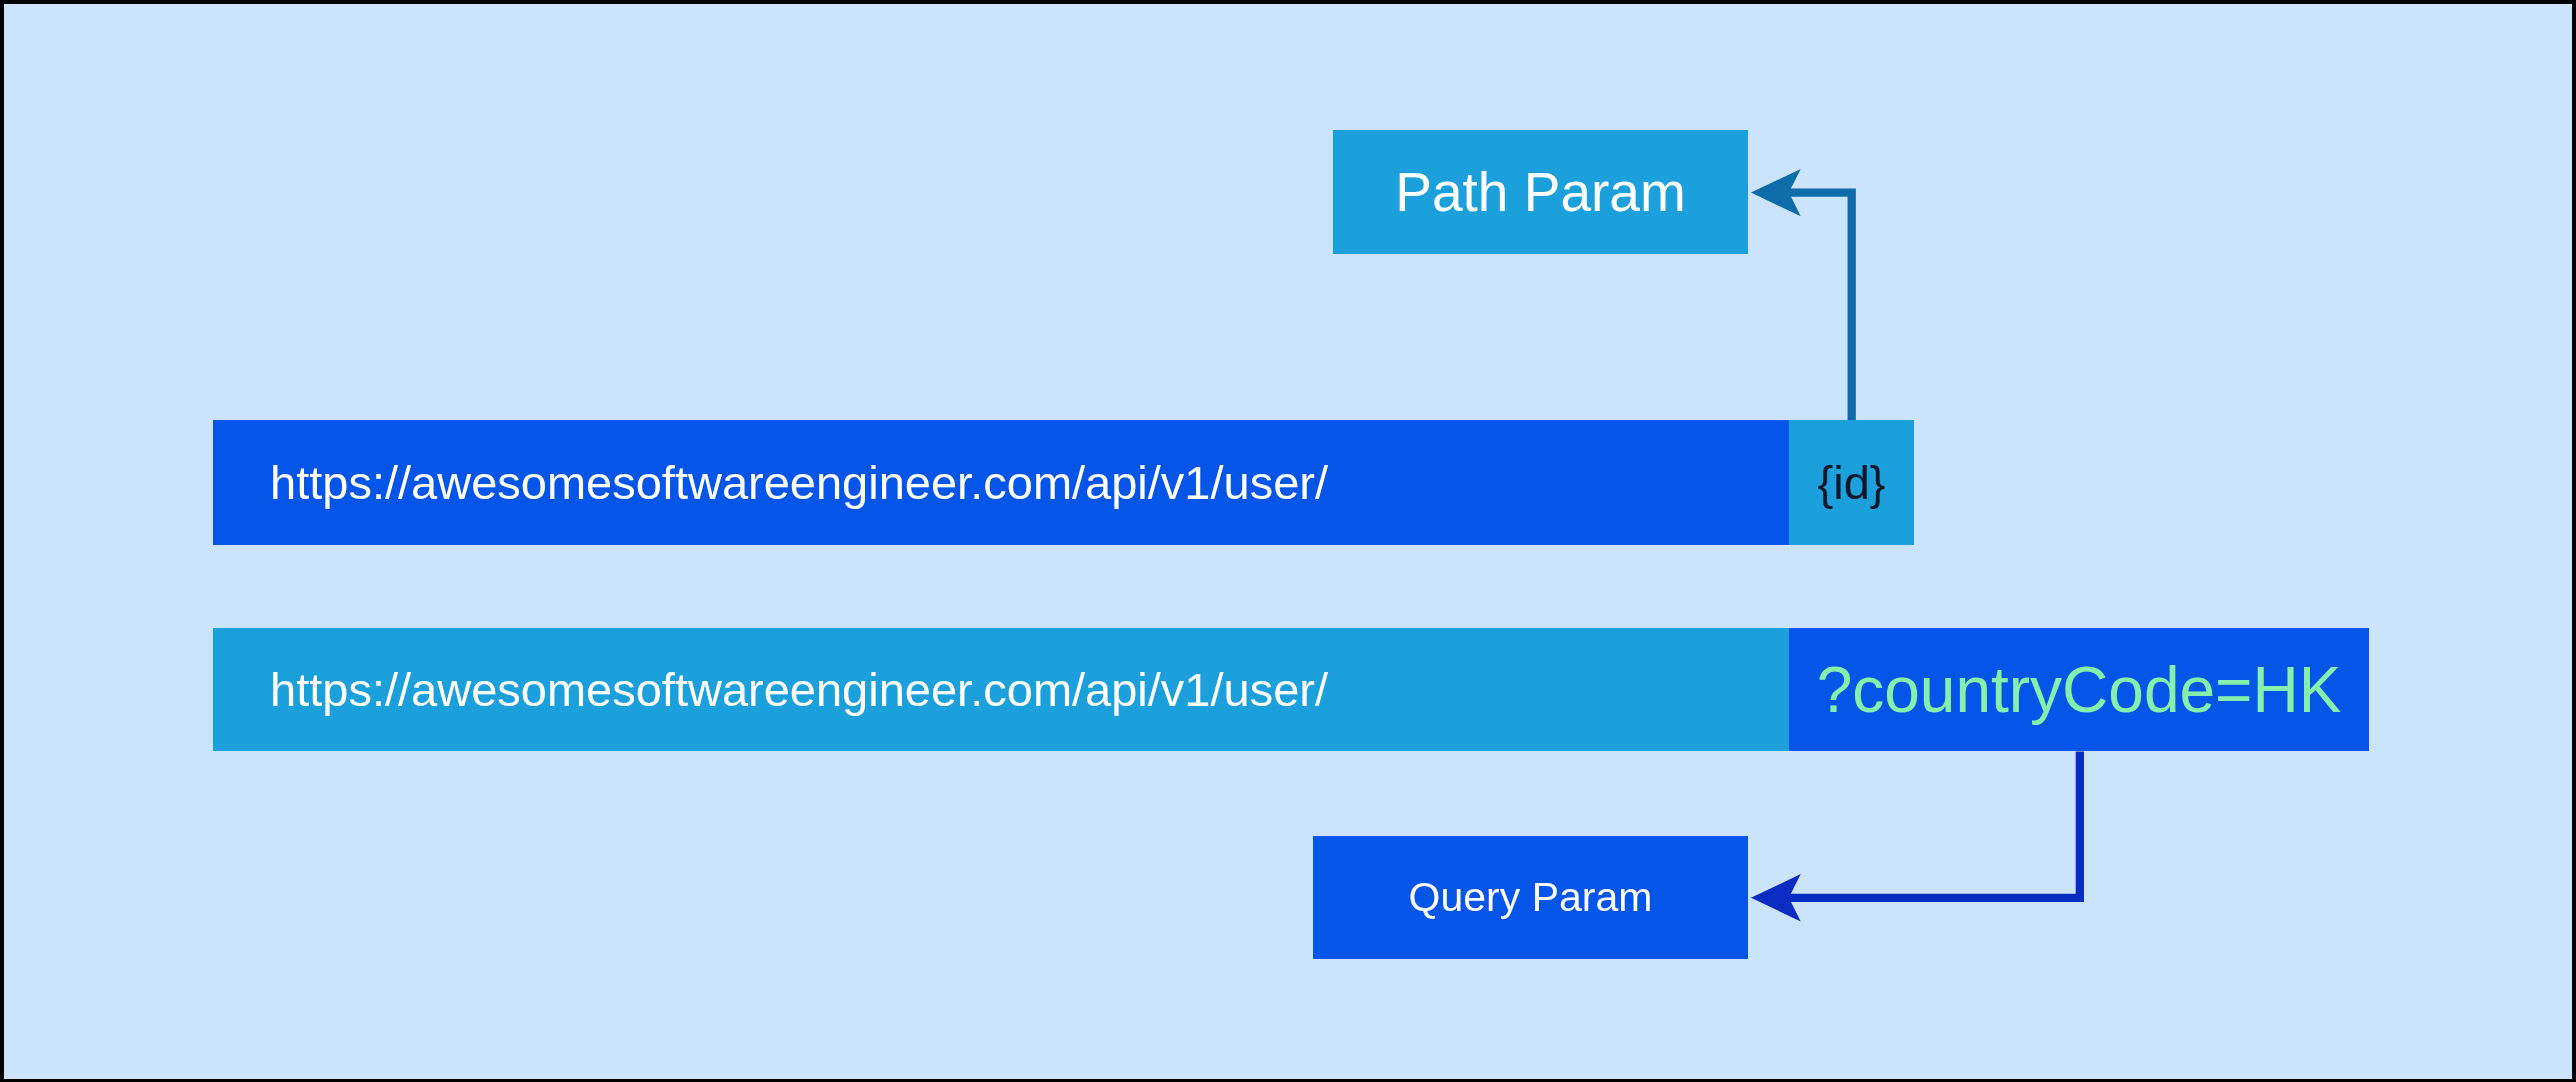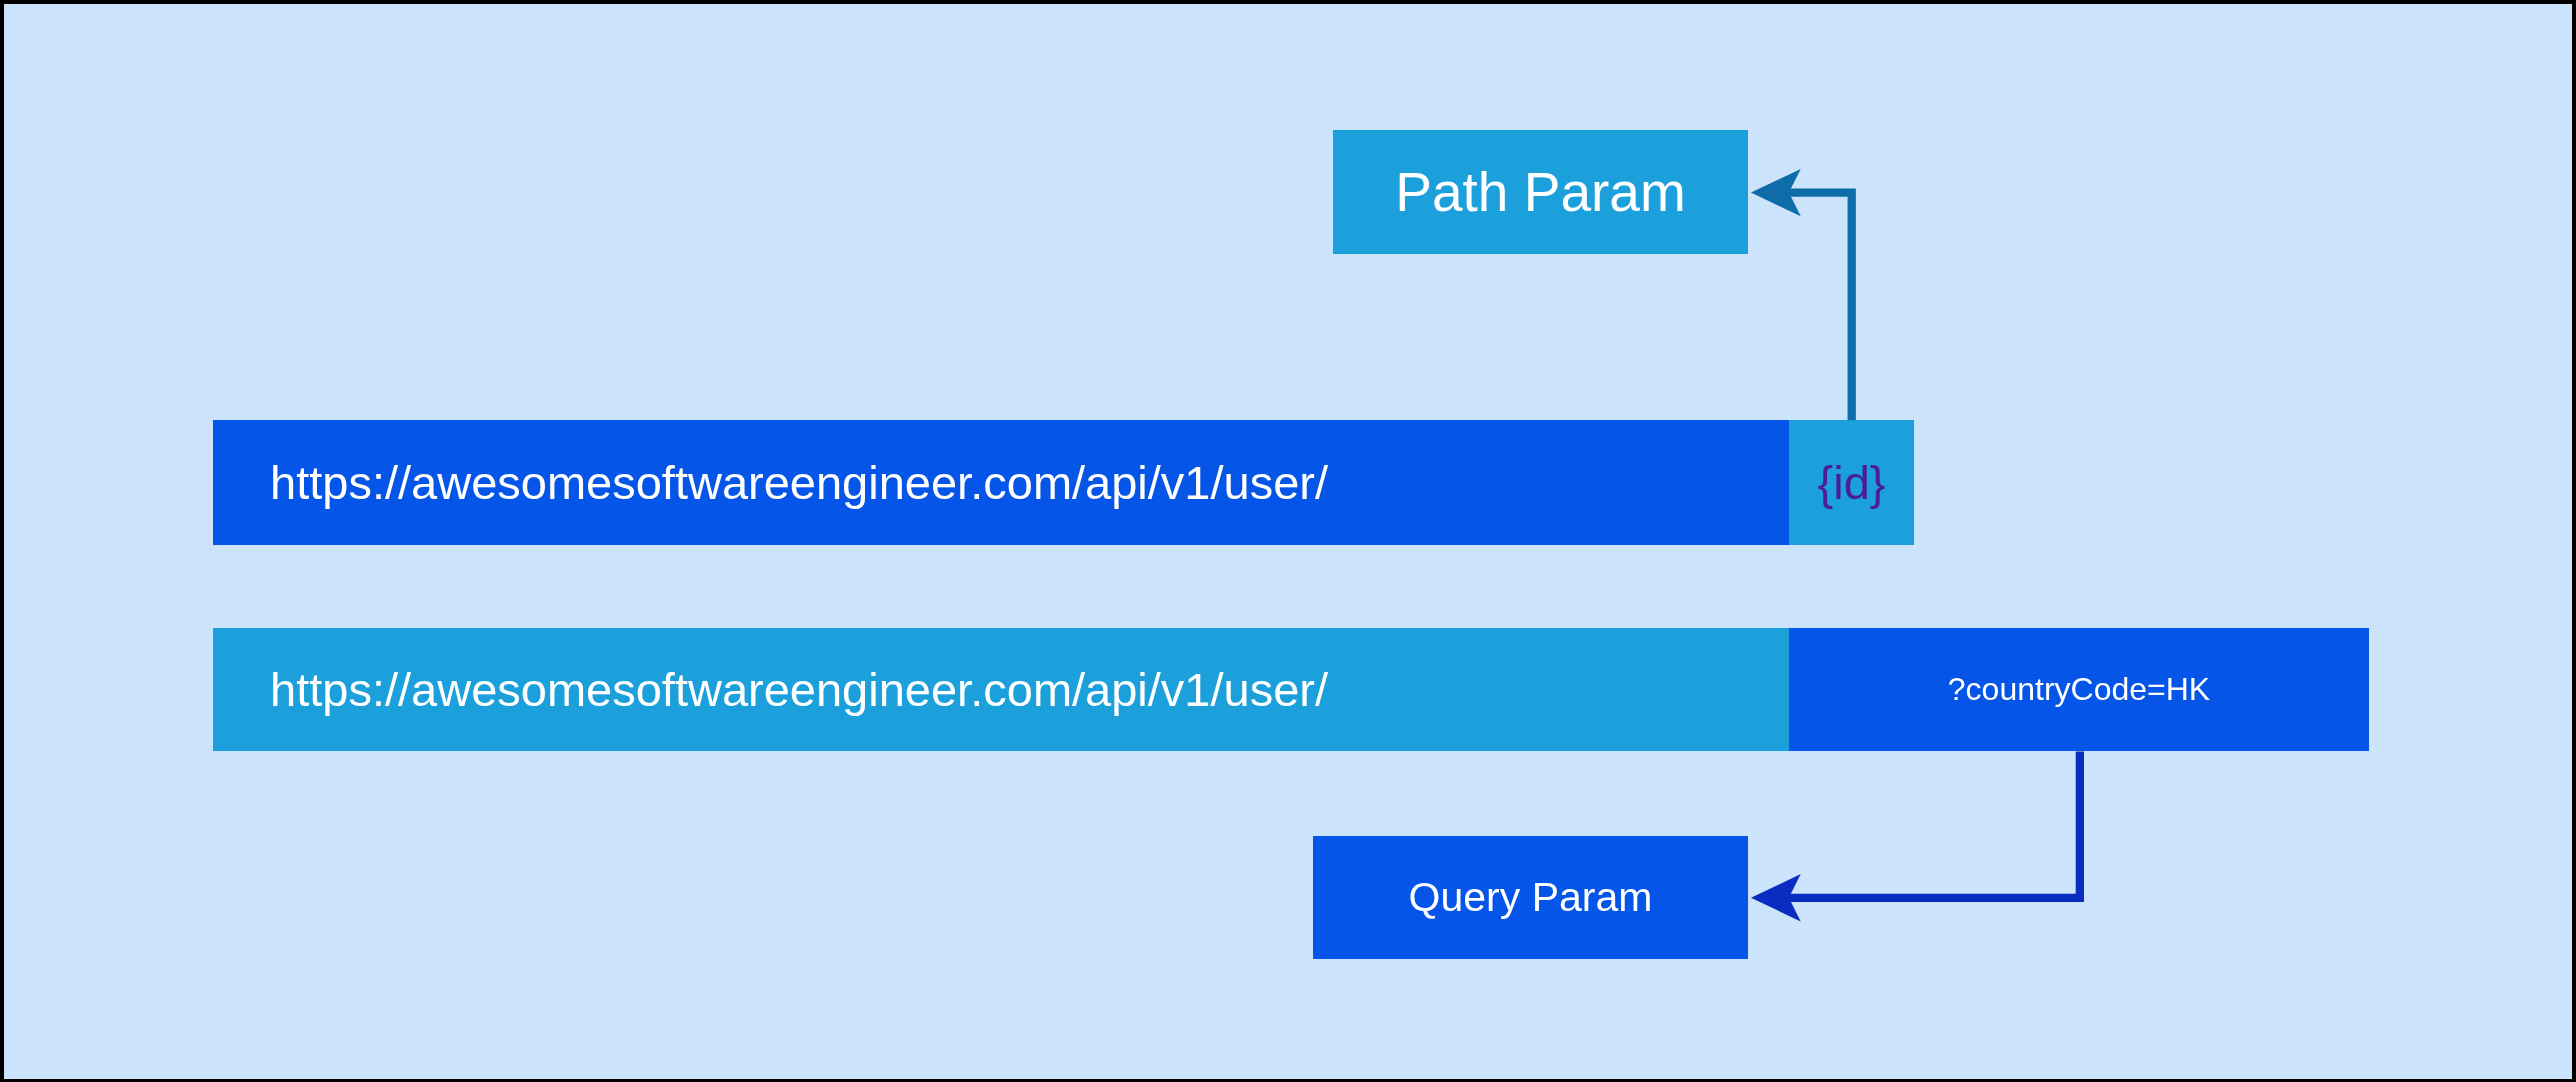--- a/index.html
+++ b/index.html
@@ -58,21 +58,21 @@
     color: #ffffff;
     font-size: 47px;
     white-space: nowrap;
   }
   #url-row-1 .param {
     background: #1ca0dc;
     width: 125px;
     display: flex;
     align-items: center;
     justify-content: center;
-    color: #4c1d95;
+    color: #0f172a;
     font-size: 47px;
     white-space: nowrap;
   }
 
   
   #url-row-2 {
     position: absolute;
     left: 209px;
     top: 624px;
     height: 123px;
@@ -89,22 +89,22 @@
     color: #ffffff;
     font-size: 47px;
     white-space: nowrap;
   }
   #url-row-2 .param {
     background: #0455e8;
     width: 580px;
     display: flex;
     align-items: center;
     justify-content: center;
-    color: #ffffff;
-    font-size: 32px;
+    color: #86efac;
+    font-size: 64px;
     white-space: nowrap;
   }
 
   
   #query-param-box {
     left: 1309px;
     top: 832px;
     width: 435px;
     height: 123px;
     background: #0455e8;

